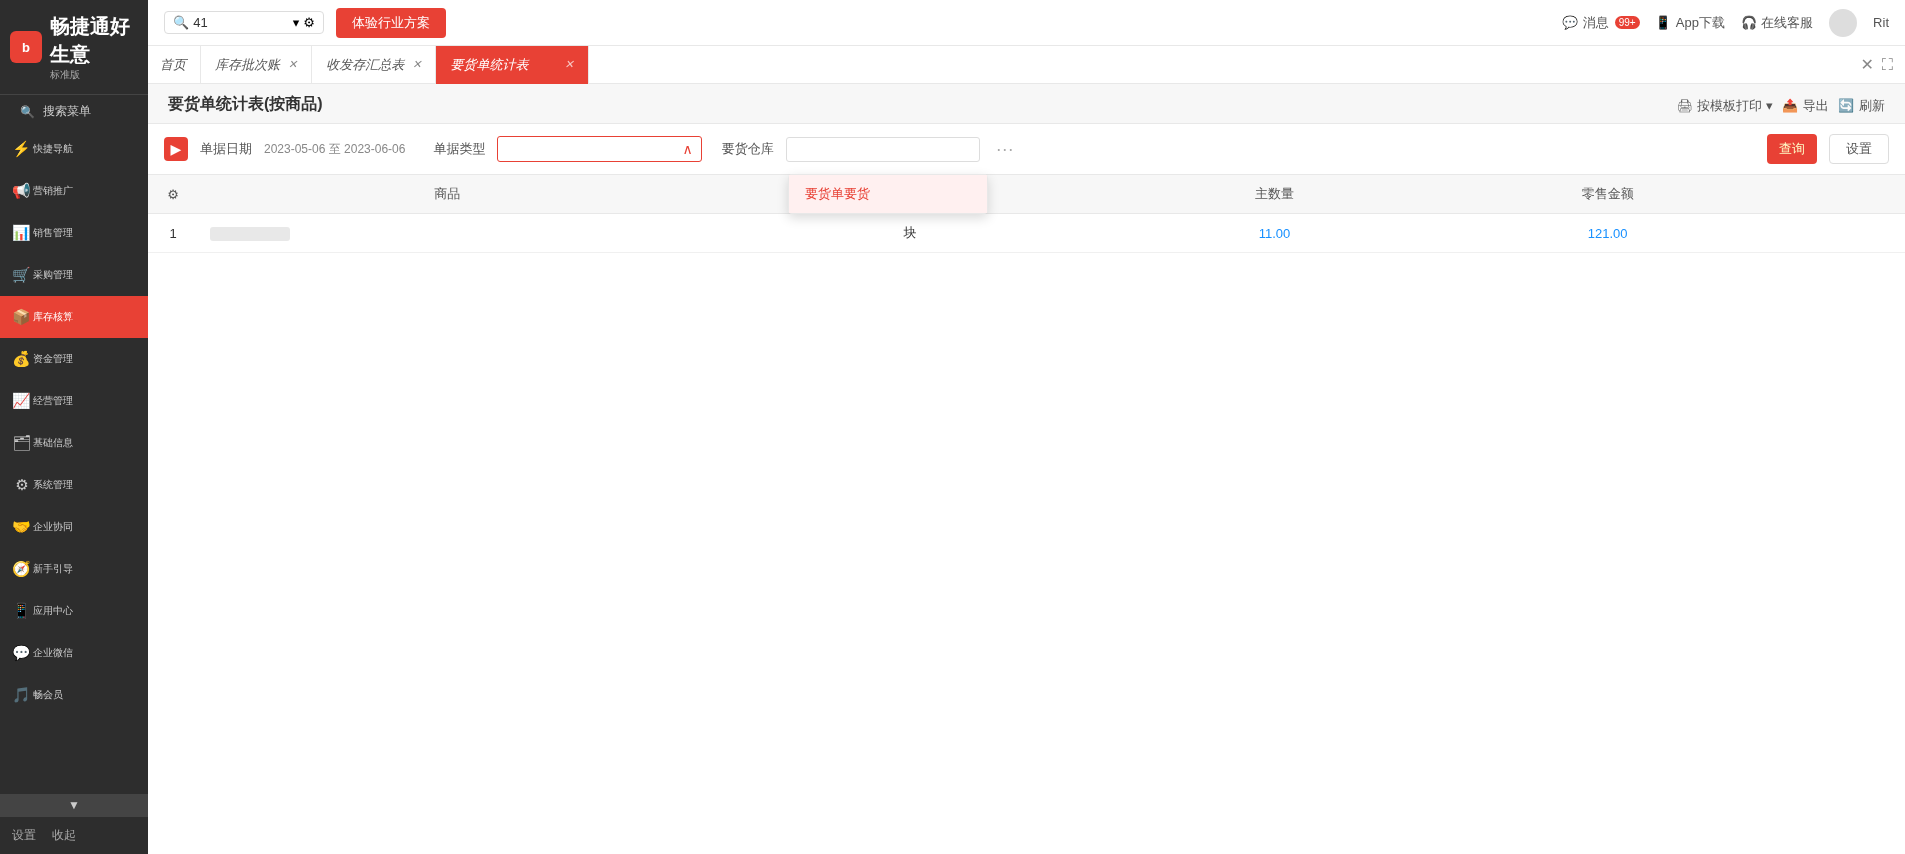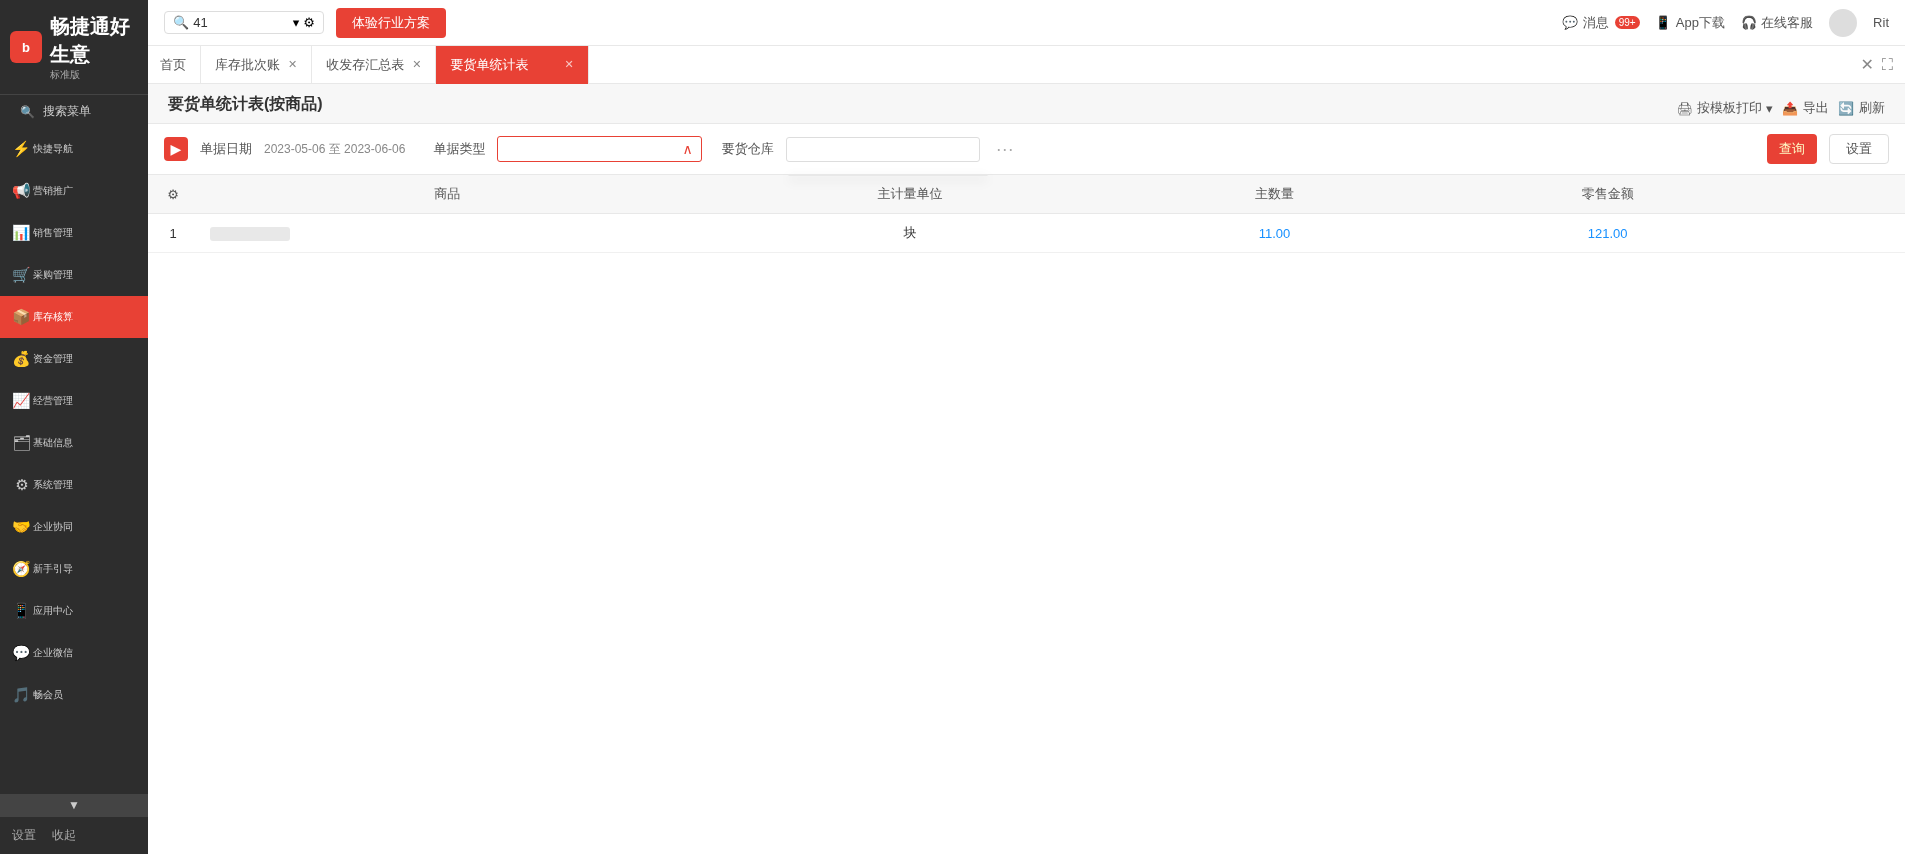--- a/index.html
+++ b/index.html
@@ -119,20 +119,21 @@
       border-bottom: 1px solid #e8e8e8;
       flex-shrink: 0;
       gap: 0;
     }
     .tab-item {
       display: flex; align-items: center;
       padding: 0 14px; height: 38px;
       cursor: pointer; font-size: 13px; color: #555;
       border-right: 1px solid #e8e8e8;
       gap: 4px;
+      font-style: italic;
     }
     .tab-item:first-child { padding-left: 0; }
     .tab-item.active {
       color: #fff; background: #e84135; border-radius: 0; gap: 32px;
     }
     .tab-close { font-size: 11px; opacity: 0.7; margin-left: 4px; }
     .tabbar-controls { margin-left: auto; display: flex; align-items: center; gap: 8px; color: #888; }
     .tabbar-controls span { cursor: pointer; font-size: 16px; }
 
     
@@ -395,21 +396,21 @@
         <span>要货单统计表</span>
         <span class="tab-close">✕</span>
       </div>
       <div class="tabbar-controls">
       <span>✕</span>
       <span>⛶</span>
     </div>
   </div>
 
   <div class="page-header">
-    <div style="display:flex; align-items:flex-end; justify-content:space-between;">
+    <div style="display:flex; align-items:center; justify-content:space-between;">
       <div class="page-title">要货单统计表(按商品)</div>
       <div class="page-actions">
         <div class="action-btn">
           <span>🖨</span>
           <span>按模板打印</span>
           <span>▾</span>
         </div>
         <div class="action-btn">
           <span>📤</span>
           <span>导出</span>
@@ -434,20 +435,21 @@
     </div>
 
     <span class="filter-warehouse-label">要货仓库</span>
     <input class="filter-warehouse-input" type="text" style="">
     <span class="filter-dots">···</span>
 
     <button class="filter-query-btn">查询</button>
     <button class="filter-set-btn">设置</button>
 
     <div class="dropdown-overlay">
+      <div class="dropdown-item selected">要货单要货</div>
     </div>
   </div>
 
   <div class="table-wrap">
     <table>
       <thead>
         <tr>
           <th>
             <span>⚙</span>
           </th>

